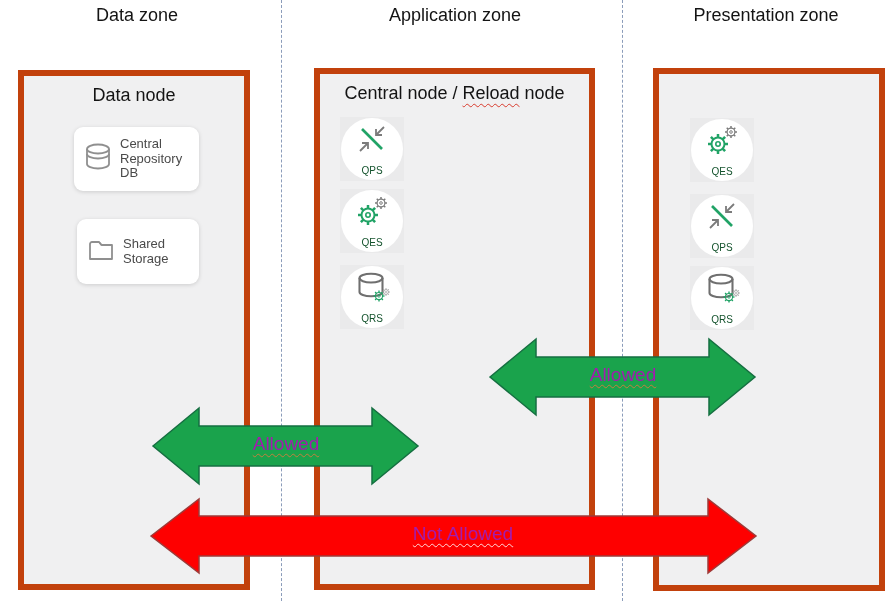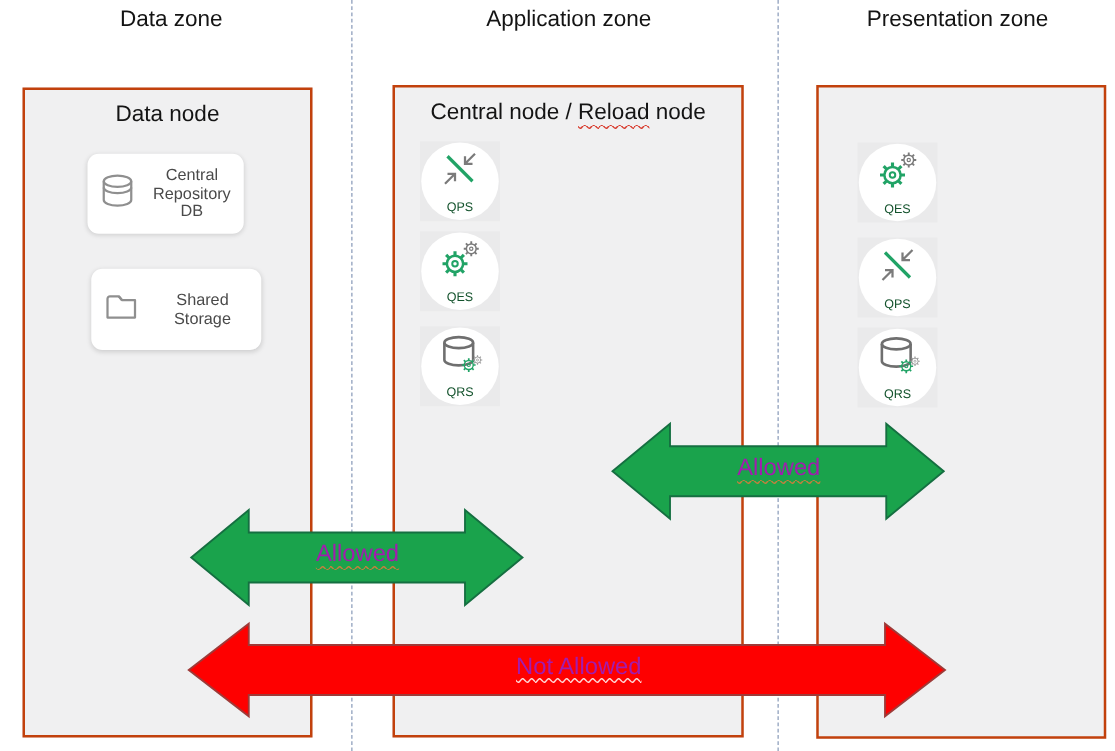--- a/index.html
+++ b/index.html
@@ -2,26 +2,26 @@
 <html><head>
 <meta charset="utf-8">
 <style>
   html,body{margin:0;padding:0;background:#ffffff;}
   body{font-family:"Liberation Sans", sans-serif;}
   #canvas{position:relative;width:892px;height:601px;background:#ffffff;overflow:hidden;border-radius:16px;}
 
   .zone-title{position:absolute;top:5px;width:220px;text-align:center;font-size:18px;color:#141414;}
   .zone-divider{position:absolute;top:0;height:601px;width:0;border-left:1px dashed #8b9cba;}
 
-  .node-box{position:absolute;background:#f0f0f1;border:2px solid #c2410c;box-sizing:border-box;}
+  .node-box{position:absolute;background:#f0f0f1;border:6px solid #c2410c;box-sizing:border-box;}
   .node-title{position:absolute;top:9px;left:0;width:100%;text-align:center;font-size:18px;color:#141414;}
   .squiggle-red{text-decoration:underline wavy #d83b2d;text-decoration-thickness:1px;text-underline-offset:4px;}
 
   .card{position:absolute;background:#ffffff;border-radius:9px;box-shadow:0 1px 4px rgba(0,0,0,.15);
-        display:flex;align-items:center;text-align:center;}
+        display:flex;align-items:center;}
   .card .card-icon{flex:0 0 auto;margin-left:9px;}
   .card .card-label{font-size:13px;line-height:1.15;color:#4a4a4a;margin-left:7px;margin-right:4px;}
 
   .icon-tile{position:absolute;width:64px;height:64px;background:#eaeaeb;}
   .icon-circle{position:absolute;left:1px;top:1px;width:62px;height:62px;border-radius:50%;background:#ffffff;}
   .icon-circle svg.pict{position:absolute;left:50%;top:2px;transform:translateX(-50%);}
   .icon-label{position:absolute;bottom:5px;left:0;width:100%;text-align:center;font-size:10px;color:#14532d;}
 
   #arrow-layer{position:absolute;left:0;top:0;z-index:5;pointer-events:none;}
   .arrow-label{position:absolute;z-index:6;text-align:center;font-size:19px;color:#a21caf;}
@@ -71,21 +71,21 @@
       <span class="card-icon">
         <svg width="30" height="32" viewBox="0 0 30 32" fill="none" stroke="#8f8f8f" stroke-width="1.8">
           <ellipse cx="15" cy="8" rx="11" ry="4.5"></ellipse>
           <path d="M4,8 V13 a11,4.5 0 0 0 22,0 V8"></path>
           <path d="M4,13 V23 a11,4.5 0 0 0 22,0 V13"></path>
         </svg>
       </span>
       <span class="card-label">Central Repository DB</span>
     </div>
 
-    <div class="card" style="left:53px;top:143px;width:136px;height:65px">
+    <div class="card" style="left:53px;top:143px;width:122px;height:65px">
       <span class="card-icon">
         <svg width="30" height="30" viewBox="0 0 30 30" fill="none" stroke="#8f8f8f" stroke-width="1.8" stroke-linejoin="round">
           <path d="M4,24 V9 a2,2 0 0 1 2,-2 h7 l2.5,3 h10.5 V24 z"></path>
           <path d="M15.5,10 l-2.5,-3"></path>
         </svg>
       </span>
       <span class="card-label">Shared Storage</span>
     </div>
   </div>
 

